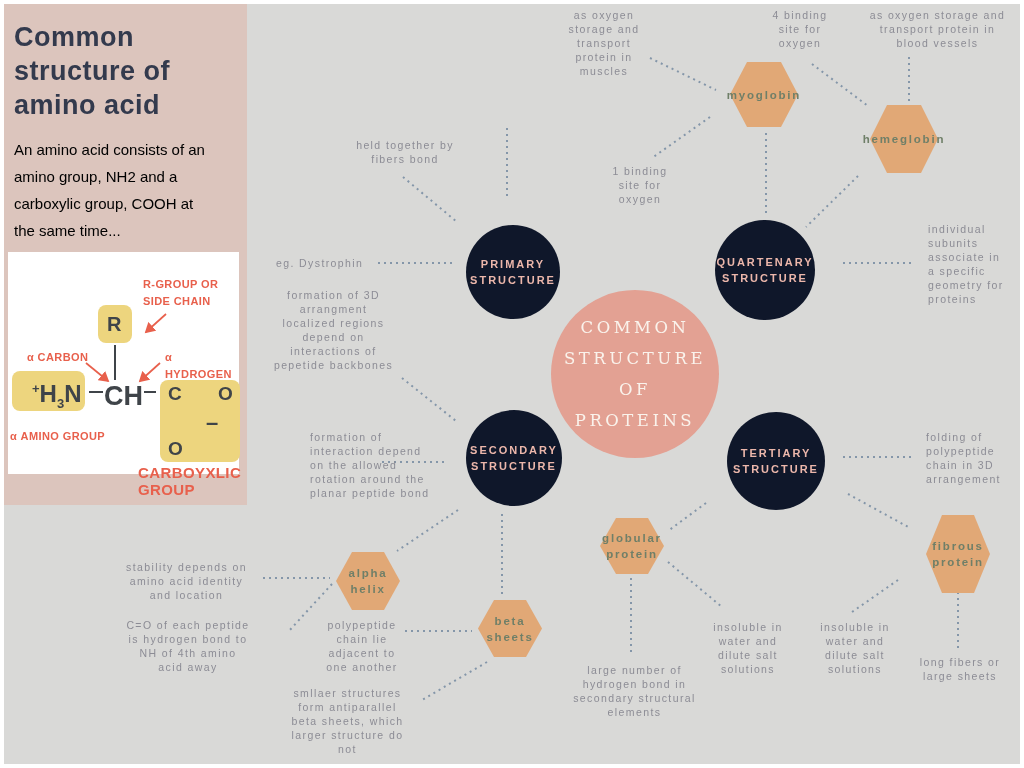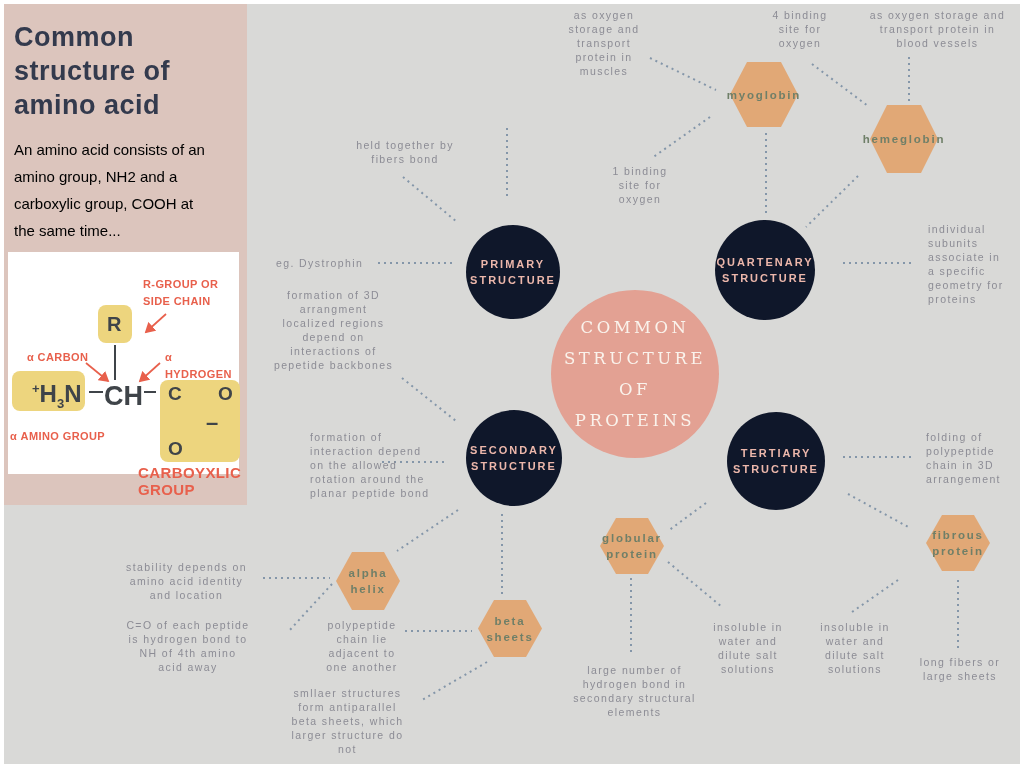--- a/index.html
+++ b/index.html
@@ -164,21 +164,21 @@
   <div class="hex" style="left:478px;top:600px;width:64px;height:57px;">
     <span class="hex-bg"></span>
     <span class="hex-label">beta
 sheets</span>
   </div>
   <div class="hex" style="left:600px;top:518px;width:64px;height:56px;">
     <span class="hex-bg"></span>
     <span class="hex-label">globular
 protein</span>
   </div>
-  <div class="hex" style="left:926px;top:515px;width:64px;height:56px;text-decoration:underline;">
+  <div class="hex" style="left:926px;top:515px;width:64px;height:78px;text-decoration:underline;">
     <span class="hex-bg"></span>
     <span class="hex-label">fibrous
 protein</span>
   </div>
 
   <div class="note" style="left:549px;top:8px;width:110px;">as oxygen
 storage and
 transport
 protein in
 muscles</div>

